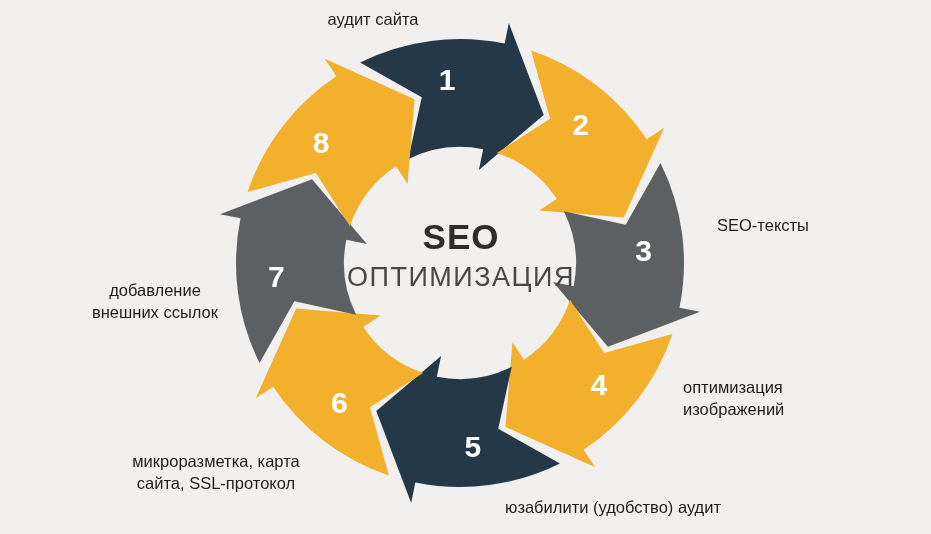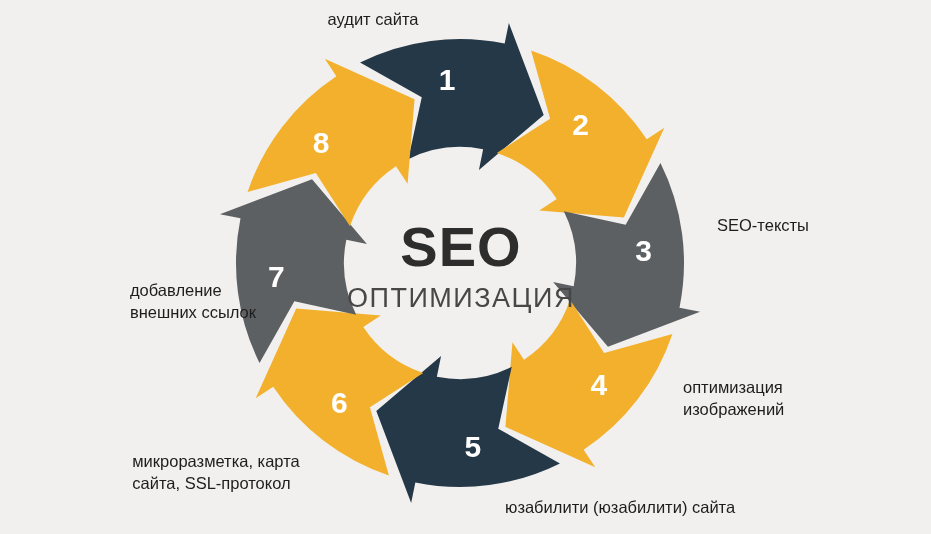--- a/index.html
+++ b/index.html
@@ -20,31 +20,31 @@
   }
   .seg-label {
     position: absolute;
     font-size: 16.5px;
     line-height: 1.36;
     color: #1d1d1d;
     white-space: pre-line;
   }
   .centered {
     transform: translateX(-50%);
-    text-align: left;
+    text-align: center;
   }
   #center-text {
     position: absolute;
     left: 461px;
     top: 219px;
     transform: translateX(-50%);
     text-align: center;
   }
   #center-title {
-    font-size: 56px;
+    font-size: 35px;
     font-weight: bold;
     letter-spacing: 1px;
     color: #2d2d2d;
     line-height: 1;
   }
   #center-subtitle {
     font-size: 27px;
     letter-spacing: 1.5px;
     color: #474747;
     line-height: 1;
@@ -86,22 +86,22 @@
   </div>
 
   <div class="seg-label centered" style="left:373px; top:8px;">аудит сайта</div>
 
 
   <div class="seg-label" style="left:717px; top:214px;">SEO-тексты</div>
 
   <div class="seg-label" style="left:683px; top:376px;">оптимизация
 изображений</div>
 
-  <div class="seg-label" style="left:505px; top:496px;">юзабилити (юзабилити) сайта</div>
+  <div class="seg-label" style="left:505px; top:496px;">юзабилити (удобство) аудит</div>
 
   <div class="seg-label centered" style="left:216px; top:450px;">микроразметка, карта
 сайта, SSL-протокол</div>
 
-  <div class="seg-label centered" style="left:155px; top:279px;margin-left:38px;">добавление
+  <div class="seg-label centered" style="left:155px; top:279px;">добавление
 внешних ссылок</div>
 
 
 </div>
 
 </body></html>

